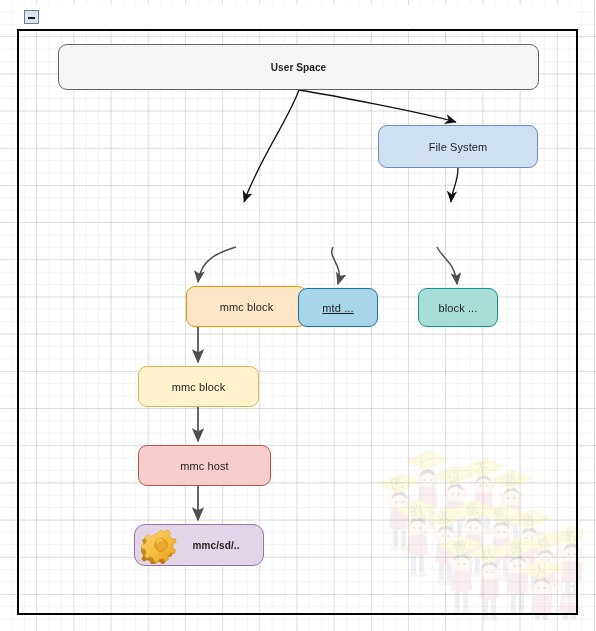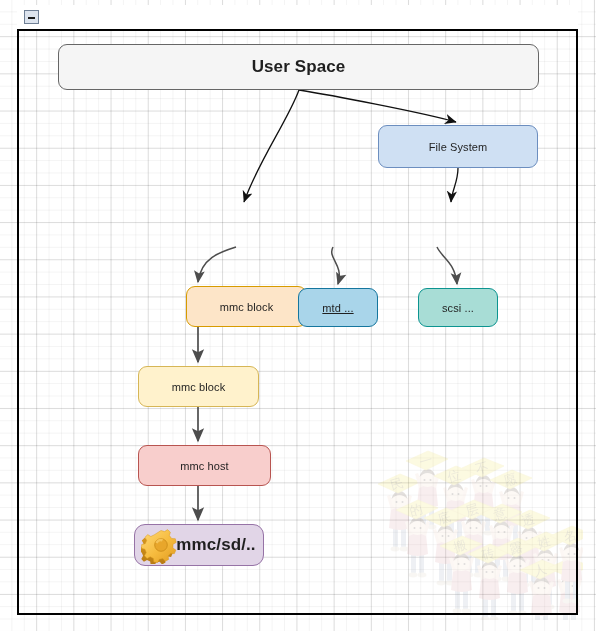--- a/index.html
+++ b/index.html
@@ -84,21 +84,21 @@
     align-items: center;
     justify-content: center;
     border-radius: 9px;
     font-size: 11px;
     color: #1f1f1f;
     border-width: 1.6px;
     border-style: solid;
     text-align: center;
     letter-spacing: 0.1px;
   }
-  .node.bold { font-weight: bold; font-size: 17px; }
+  .node.bold { font-weight: bold; font-size: 10px; }
 
   .n-userspace   { left: 58px;  top: 44px;  width: 481px; height: 46px;  background:#f5f5f5; border-color:#666666; }
   .n-filesystem  { left: 378px; top: 125px; width: 160px; height: 43px;  background:#cfe0f3; border-color:#6c8ebf; }
   .n-generalblk  { left: 136px; top: 206px; width: 403px; height: 41px;  background:#d5e8d4; border-color:#82b366; }
   .n-mmcblock    { left: 138px; top: 286px; width: 121px; height: 41px;  background:#fde5c8; border-color:#d79b00;margin-left:48px; }
   .n-mtd         { left: 298px; top: 288px; width: 80px;  height: 39px;  background:#a9d5ea; border-color:#15769e;text-decoration:underline; }
   .n-scsi        { left: 418px; top: 288px; width: 80px;  height: 39px;  background:#a8ddd6; border-color:#0c9490; }
   .n-mmccore     { left: 138px; top: 366px; width: 121px; height: 41px;  background:#fff2cc; border-color:#d6b656; }
   .n-mmchost     { left: 138px; top: 445px; width: 133px; height: 41px;  background:#f8cecc; border-color:#b85450; }
   .n-mmcsd       { left: 134px; top: 524px; width: 130px; height: 42px;  background:#e1d5e7; border-color:#9673a6; border-radius: 11px; }
@@ -327,21 +327,21 @@
 
   <div class="node n-mmcblock">
     <span>mmc block</span>
   </div>
 
   <div class="node n-mtd">
     <span>mtd ...</span>
   </div>
 
   <div class="node n-scsi">
-    <span>scsi ...</span>
+    <span>block ...</span>
   </div>
 
   <div class="node n-mmccore">
     <span>mmc block</span>
   </div>
 
   <div class="node n-mmchost">
     <span>mmc host</span>
   </div>
 

